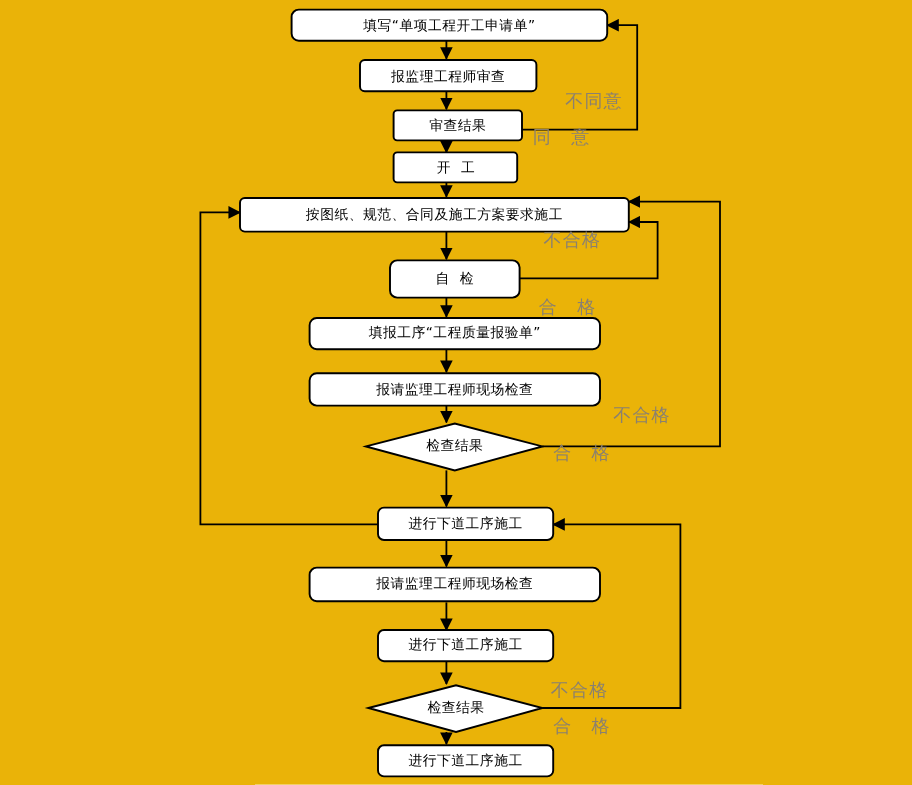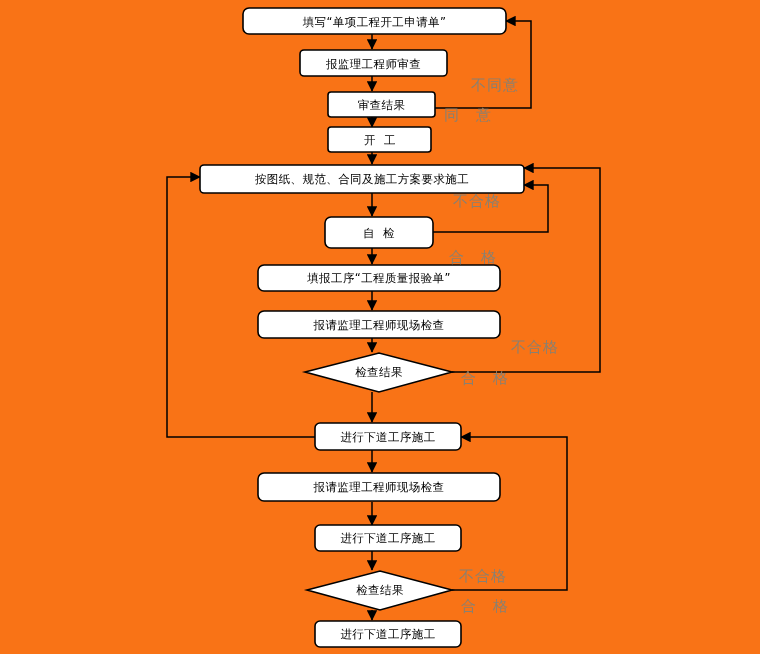--- a/index.html
+++ b/index.html
@@ -7,21 +7,21 @@
     padding: 0;
     background: #ffffff;
   }
   body {
     font-family: "DejaVu Sans", "Liberation Sans", sans-serif;
   }
   #flowchart-canvas {
     position: relative;
     width: 760px;
     height: 654px;
-    background: #f97316;
+    background: #eab308;
     overflow: hidden;
   }
   svg.chart-svg {
     position: absolute;
     top: 0;
     left: 0;
     width: 760px;
     height: 654px;
   }
   .node-rect {

